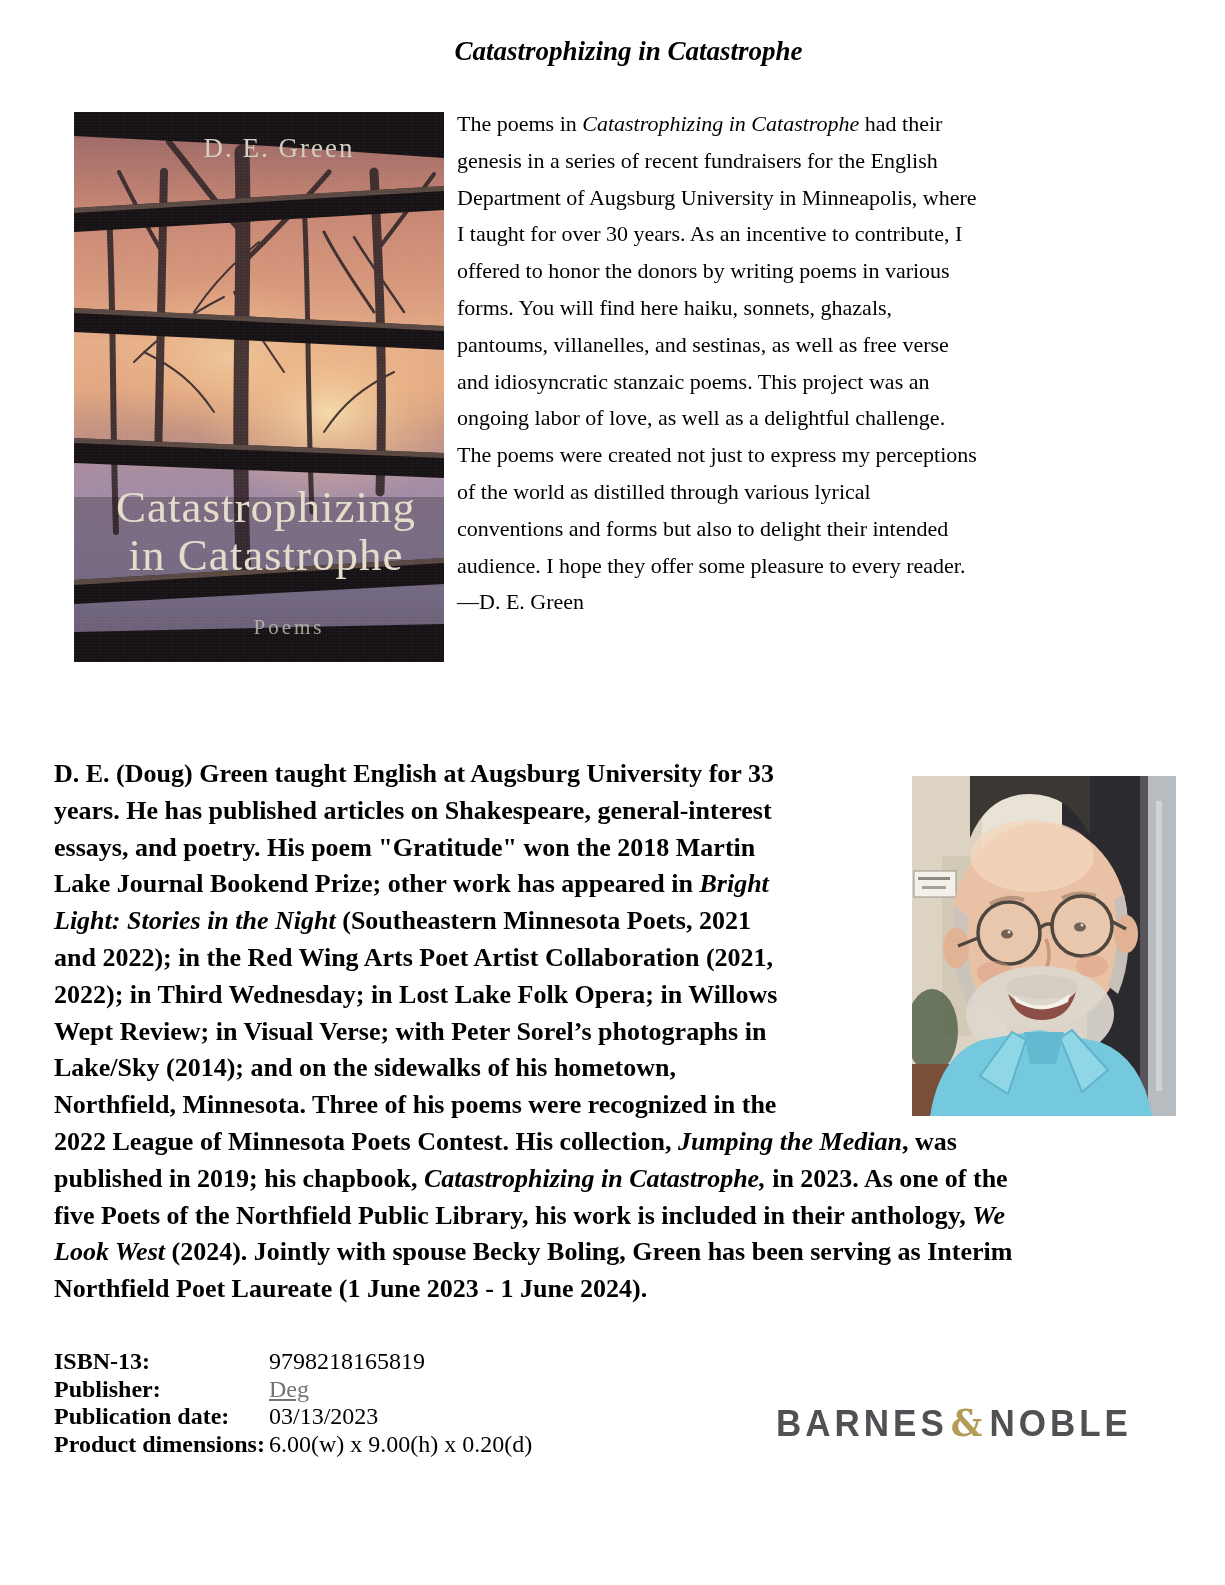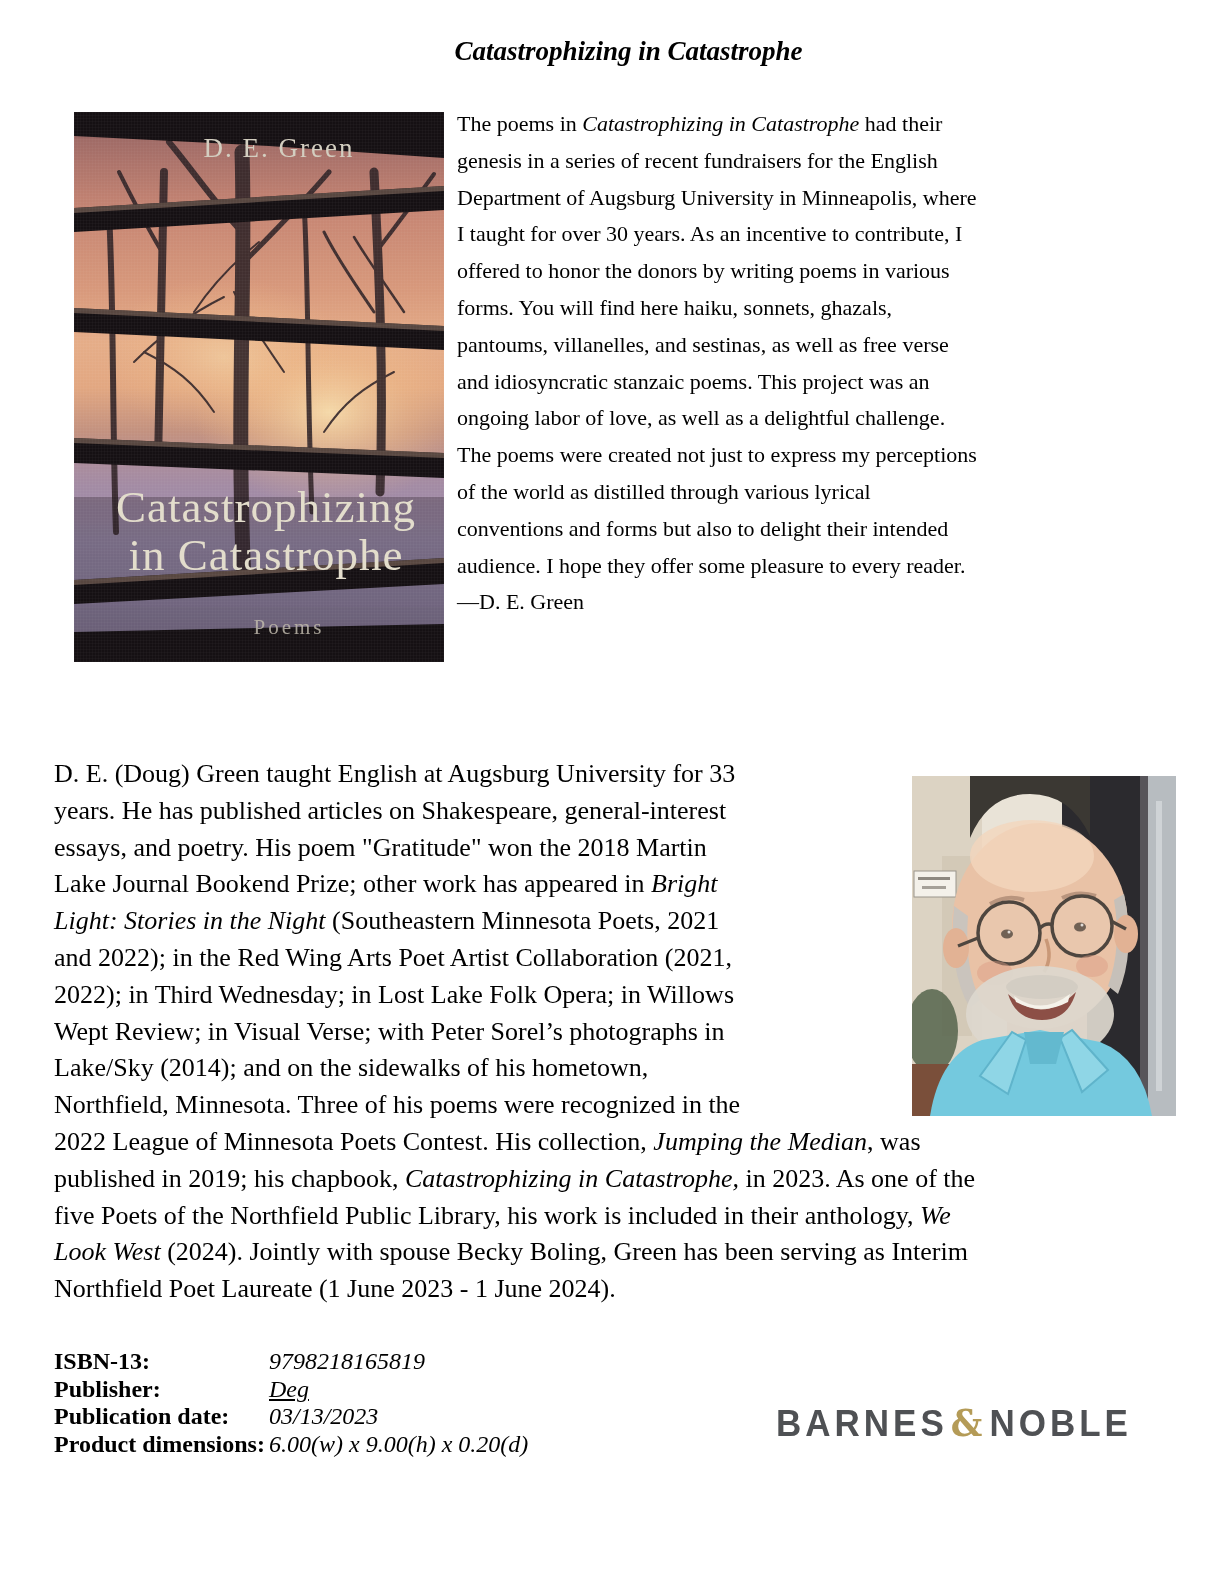--- a/index.html
+++ b/index.html
@@ -31,29 +31,29 @@
   }
   .bio-section {
     position: absolute; top: 756px; left: 38px; width: 1158px;
     font-size: 26px; line-height: 36.8px;
   }
   .author-photo {
     float: right; width: 264px; height: 340px;
     margin: 20px 36px 0 20px;
   }
   .author-photo svg { display:block; width:100%; height:100%; }
-  .bio-text { white-space: pre-line; }
+  .bio-text { white-space: pre-line; font-weight: bold; }
   .details {
     position: absolute; top: 1348px; left: 38px;
     font-size: 24px; line-height: 27.6px;
   }
   .details .row { display: flex; }
   .details .label { width: 215px; font-weight: bold; flex: none; }
-  .details .value { white-space: nowrap; font-style: italic; }
-  .details a.pub-link { color: #000000; text-decoration: underline; cursor: pointer; }
+  .details .value { white-space: nowrap; }
+  .details a.pub-link { color: #737373; text-decoration: underline; cursor: pointer; }
   .bn-logo {
     position: absolute; top: 1400px; left: 760px;
     font-family: "Liberation Sans", sans-serif;
     font-weight: bold; font-size: 35px; letter-spacing: 4px;
     color: #4f5154; transform: scaleY(1.08); transform-origin: left top;
     white-space: nowrap;
   }
   .bn-logo .amp {
     color: #b49b57; font-family: "DejaVu Serif", serif;
     margin: 0 3px;

